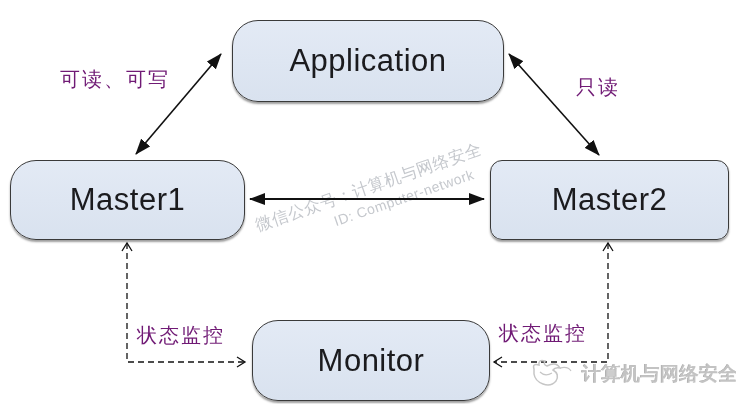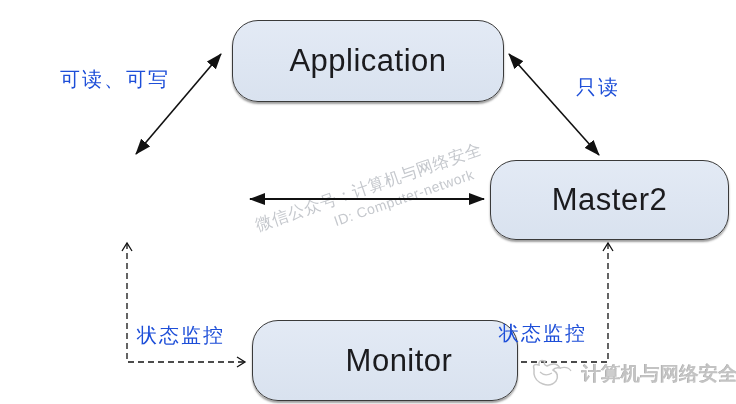--- a/index.html
+++ b/index.html
@@ -24,27 +24,27 @@
     background: linear-gradient(180deg, #e3eaf5 0%, #d9e2ef 100%);
     border: 1.5px solid #3a3a3a;
     border-radius: 26px;
     box-shadow: 0 2px 2px rgba(40,40,40,0.45);
     color: #1b1b1e;
     font-size: 31px;
     letter-spacing: 0.5px;
   }
   .node-application { left: 232px; top: 20px;   width: 270px; height: 80px; align-items: center; }
   .node-master1     { left: 10px;  top: 160px; width: 233px; height: 78px; }
-  .node-master2     { left: 490px; top: 160px; width: 237px; height: 78px; }
-  .node-monitor     { left: 252px; top: 320px; width: 236px; height: 79px; padding-left: 28px; }
+  .node-master2     { left: 490px; top: 160px; width: 237px; height: 78px; border-radius: 12px; }
+  .node-monitor     { left: 252px; top: 320px; width: 236px; height: 79px; }
   .edge-label {
     position: absolute;
     font-family: "DejaVu Serif", "Liberation Serif", serif;
     font-size: 20px;
-    color: #1d4ed8;
+    color: #701a75;
     letter-spacing: 2px;
     white-space: nowrap;
   }
   .lbl-readable-writable { left: 60px;  top: 66px;  }
   .lbl-read-only         { left: 576px; top: 74px;  }
   .lbl-replication       { left: 300px; top: 152px; }
   .lbl-status-left       { left: 137px; top: 322px; }
   .lbl-status-right      { left: 499px; top: 320px; }
   .watermark {
     position: absolute;
@@ -97,20 +97,23 @@
     <line x1="136" y1="154" x2="221" y2="54" stroke="#111111" stroke-width="1.6" marker-start="url(#mFill)" marker-end="url(#mFill)"></line>
     <line x1="509" y1="54" x2="599" y2="155" stroke="#111111" stroke-width="1.6" marker-start="url(#mFill)" marker-end="url(#mFill)"></line>
     <line x1="250" y1="199" x2="484" y2="199" stroke="#111111" stroke-width="2" marker-start="url(#mFill)" marker-end="url(#mFill)"></line>
     <polyline points="127,243 127,362 245,362" fill="none" stroke="#111111" stroke-width="1.3" stroke-dasharray="6 4" marker-start="url(#mOpen)" marker-end="url(#mOpen)"></polyline>
     <polyline points="608,243 608,362 494,362" fill="none" stroke="#111111" stroke-width="1.3" stroke-dasharray="6 4" marker-start="url(#mOpen)" marker-end="url(#mOpen)"></polyline>
   </svg>
 
   <div class="node node-application">
     <span>Application</span>
   </div>
+  <div class="node node-master1">
+    <span>Master1</span>
+  </div>
   <div class="node node-master2">
     <span>Master2</span>
   </div>
   <div class="node node-monitor">
     <span>Monitor</span>
   </div>
 
   <span class="edge-label lbl-readable-writable">可读、可写</span>
   <span class="edge-label lbl-read-only">只读</span>
   <span class="edge-label lbl-status-left">状态监控</span>

